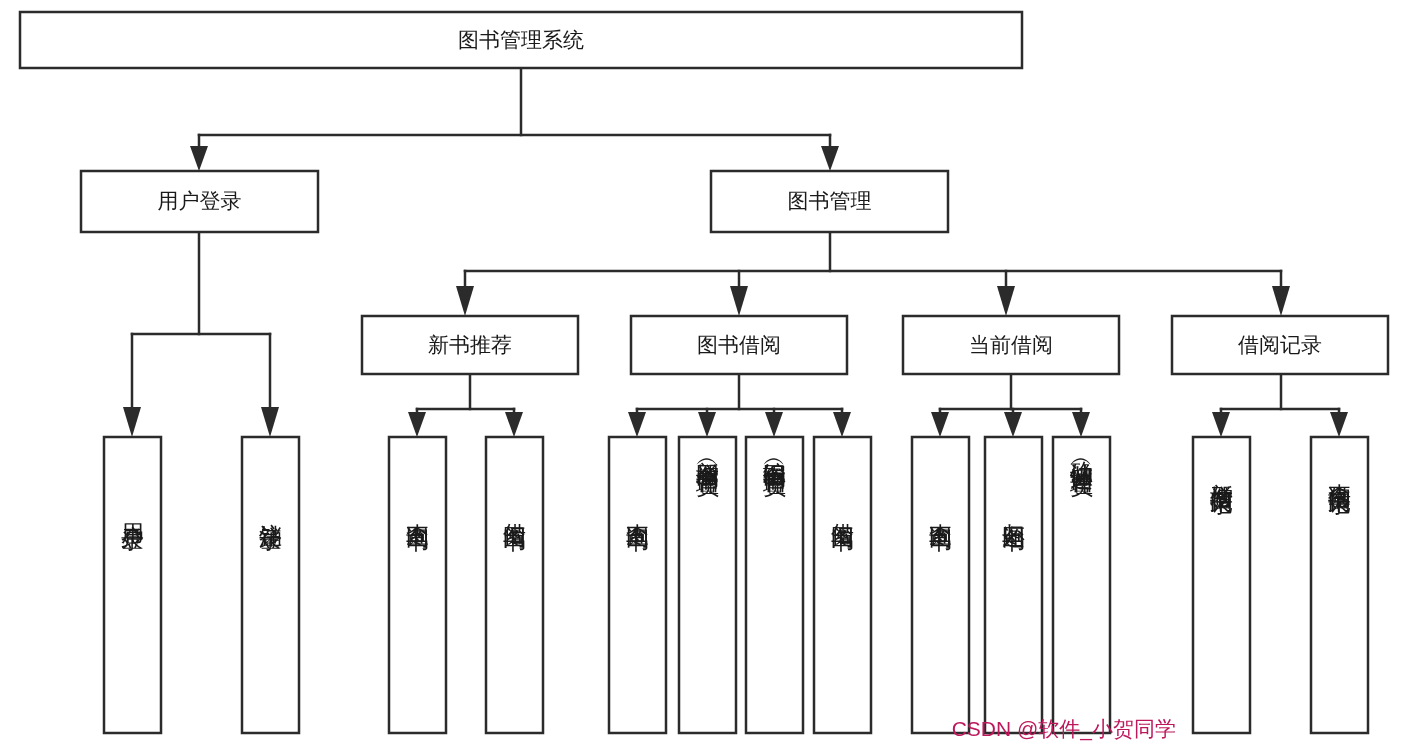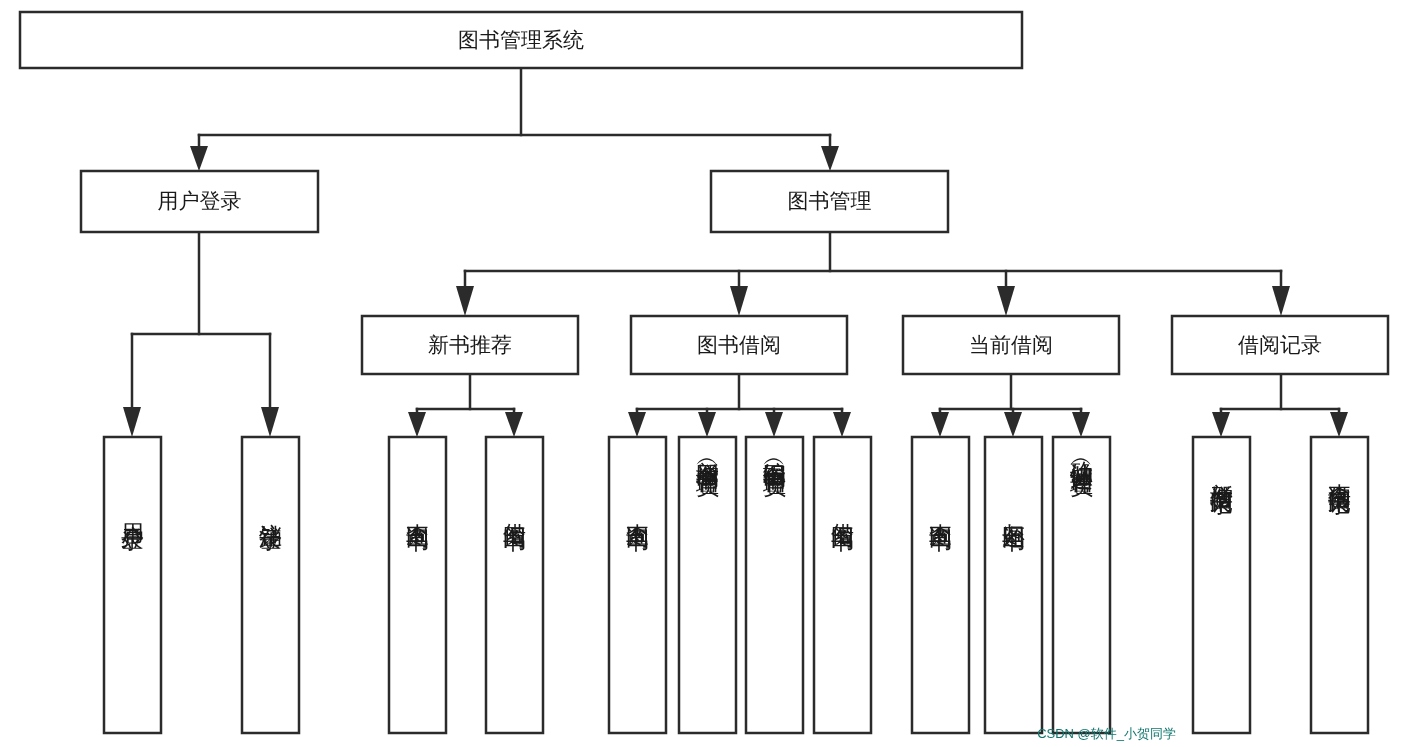--- a/index.html
+++ b/index.html
@@ -62,22 +62,22 @@
     line-height: 1.08;
     letter-spacing: 2px;
     color: #1a1a1a;
     white-space: nowrap;
   }
   .watermark {
     position: absolute;
     right: 6px;
     bottom: 4px;
     font-family: "Liberation Sans", "DejaVu Sans", sans-serif;
-    font-size: 13px;
-    color: #0f766e;
+    font-size: 21px;
+    color: #be185d;
     white-space: nowrap;
   }
 </style>
 </head>
 <body>
 
 <div id="diagram-root">
 
   <svg id="tree-svg" viewBox="0 0 1405 747">
     <defs></defs>

